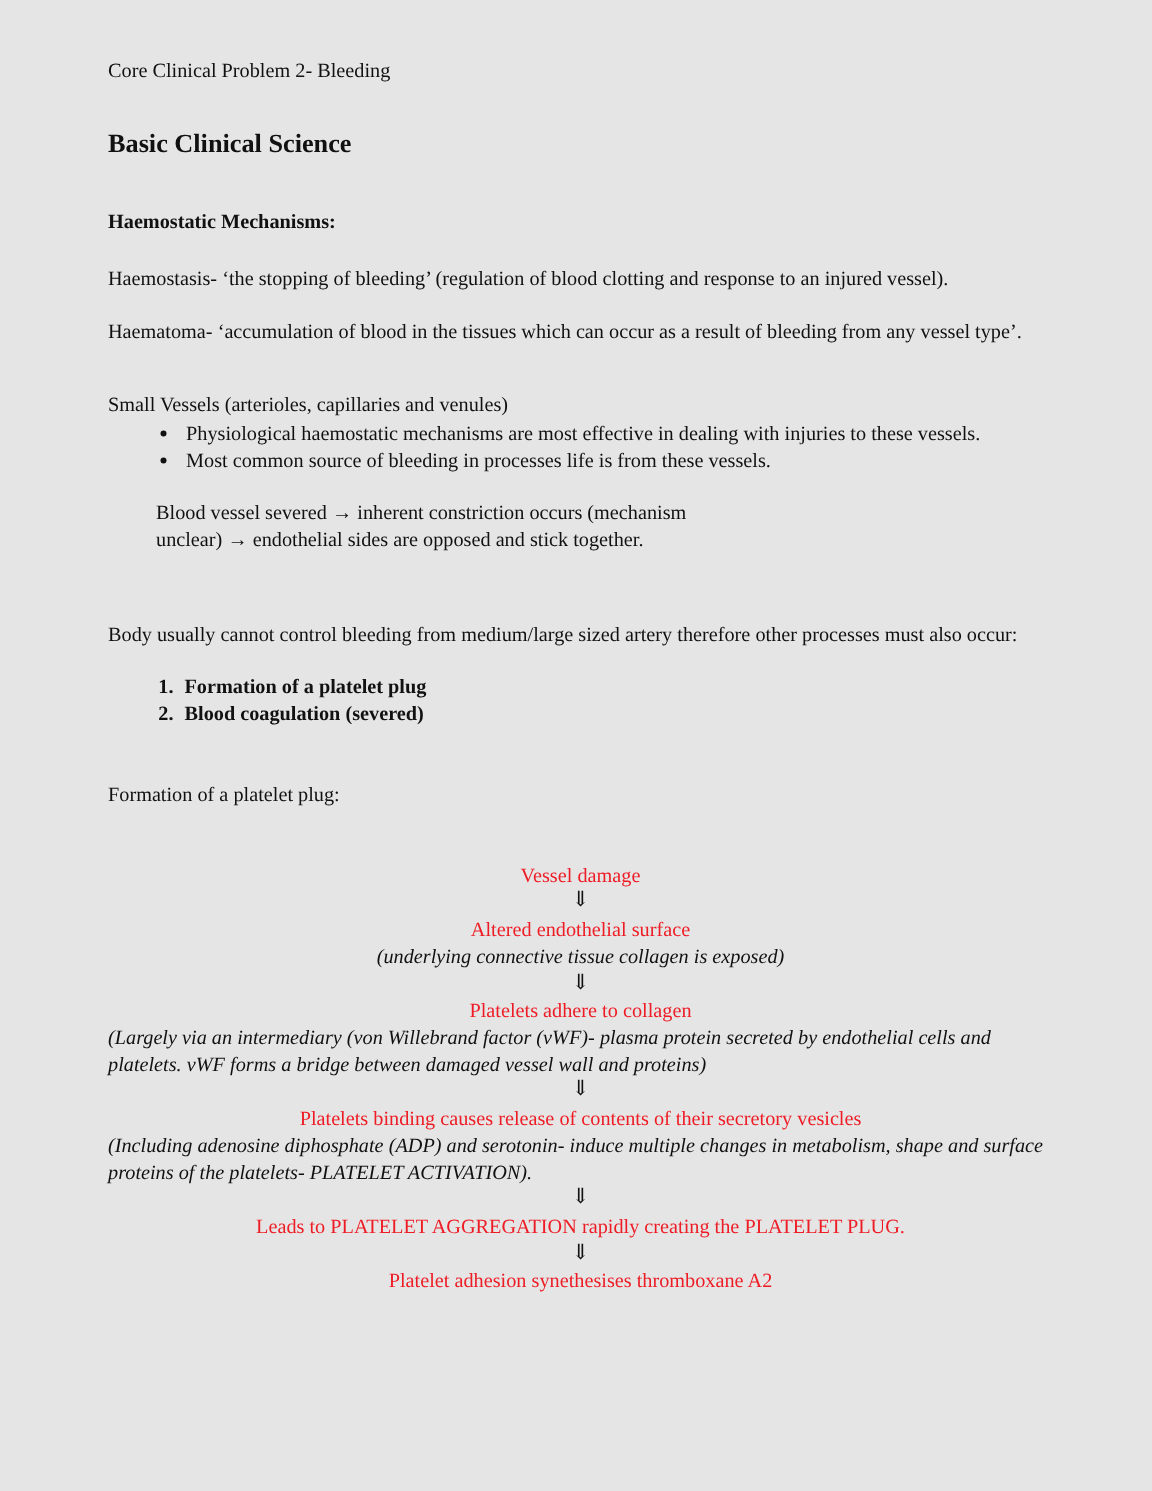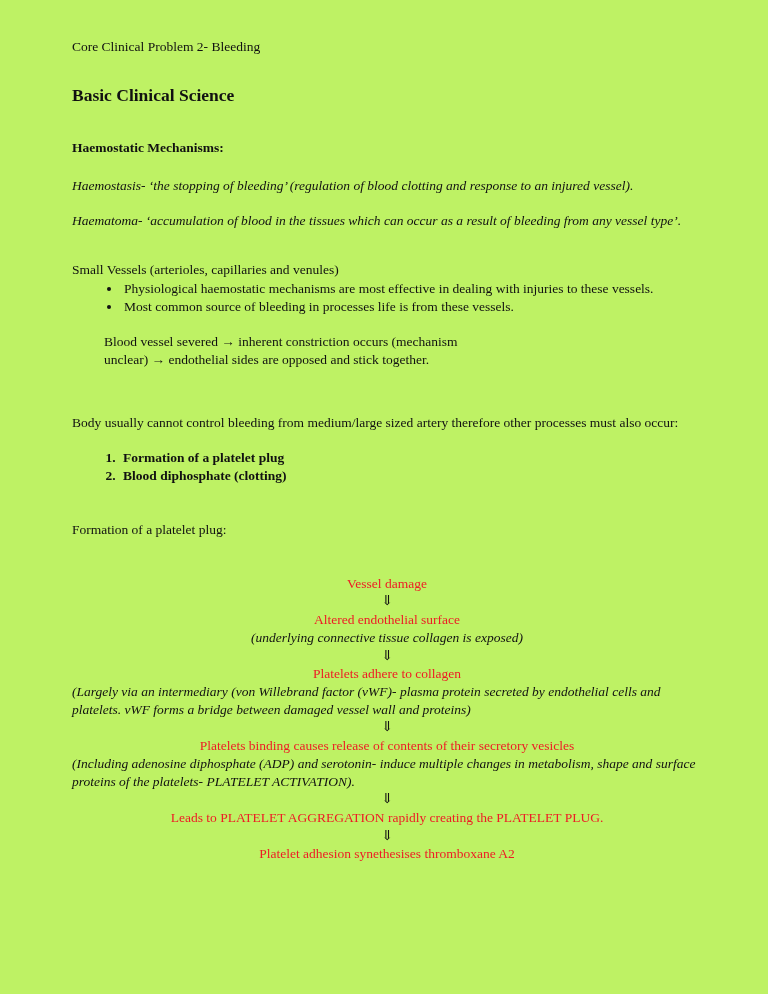--- a/index.html
+++ b/index.html
@@ -2,32 +2,32 @@
 <html><head>
 <meta charset="utf-8">
 <style>
   * { margin: 0; padding: 0; box-sizing: border-box; }
   html, body { background: #ffffff; }
   .page {
     position: relative;
     width: 768px;
     height: 994px;
     margin: 0 auto;
-    background: #bef264;
+    background: #e5e5e5;
     font-family: "Liberation Serif", "DejaVu Serif", serif;
     color: #111111;
     font-size: 13.5px;
     line-height: 1.32;
     padding: 38px 66px 40px 72px;
     overflow: hidden;
   }
   .doc-header { margin-bottom: 28px; }
   .doc-title  { font-size: 17.5px; font-weight: bold; margin-bottom: 32px; }
   .sec-heading { font-size: 13.5px; font-weight: bold; margin-bottom: 20px; }
-  .definition { font-style: italic; margin-bottom: 17px; }
+  .definition { margin-bottom: 17px; }
   .small-vessels-intro { margin-top: 32px; }
   ul.bullets { list-style: disc; padding-left: 50px; margin: 1px 0 0 0; }
   ul.bullets li { padding-left: 2px; }
   .severed-note { margin: 17px 0 0 32px; max-width: 400px; }
   .body-para { margin-top: 46px; }
   ol.numbered { padding-left: 47px; margin-top: 17px; font-weight: bold; }
   ol.numbered li { padding-left: 4px; }
   .platelet-heading { font-weight: normal; margin-top: 36px; }
   .flow { margin-top: 36px; }
   .flow-line { min-height: 17px; }
@@ -57,21 +57,21 @@
     <li>Physiological haemostatic mechanisms are most effective in dealing with injuries to these vessels.</li>
     <li>Most common source of bleeding in processes life is from these vessels.</li>
   </ul>
 
   <p class="severed-note">Blood vessel severed → inherent constriction occurs (mechanism unclear) → endothelial sides are opposed and stick together.</p>
 
   <p class="body-para">Body usually cannot control bleeding from medium/large sized artery therefore other processes must also occur:</p>
 
   <ol class="numbered">
     <li>Formation of a platelet plug</li>
-    <li>Blood diphosphate (clotting)</li>
+    <li>Blood coagulation (severed)</li>
   </ol>
 
   <p class="platelet-heading">Formation of a platelet plug:</p>
 
   <div class="flow">
     <div class="flow-line red">Vessel damage</div>
     <div class="flow-line arrow">⇓</div>
     <div class="flow-line red">Altered endothelial surface</div>
     <div class="flow-line note-center">(underlying connective tissue collagen is exposed)</div>
     <div class="flow-line arrow">⇓</div>

